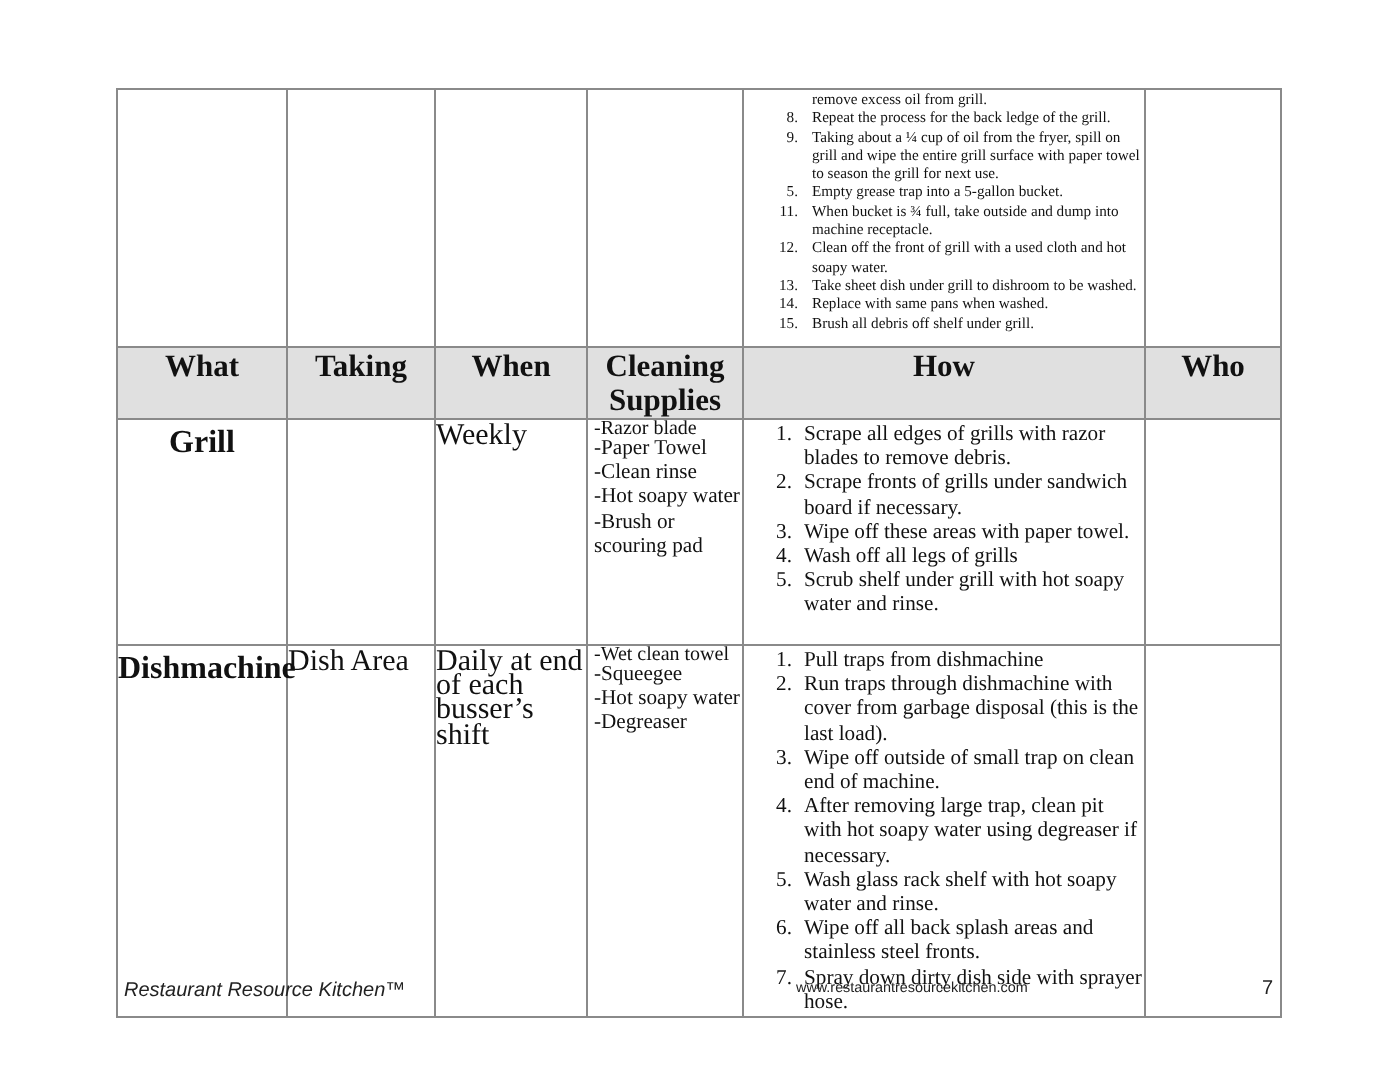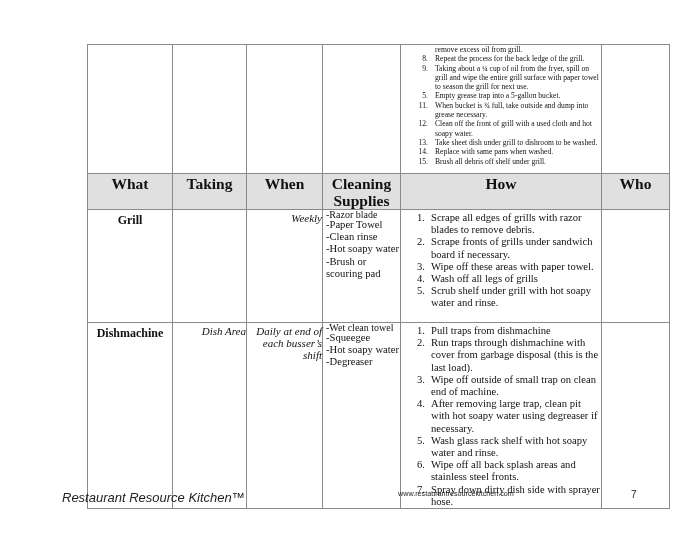--- a/index.html
+++ b/index.html
@@ -1,36 +1,36 @@
 <!DOCTYPE html>
 <html><head>
 <meta charset="utf-8">
 <style>
   html, body { margin:0; padding:0; background:#ffffff; }
   body { width:700px; height:540px; position:relative; overflow:hidden;
          font-family:"Liberation Serif", serif; color:#111; }
-  .tbl { position:absolute; left:58px; top:44px; width:583px; border-collapse:collapse; table-layout:fixed;margin-left:29px; }
+  .tbl { position:absolute; left:58px; top:44px; width:583px; border-collapse:collapse; table-layout:fixed; }
   .tbl td, .tbl th { border:1px solid #8a8a8a; vertical-align:top; padding:0; }
   .col-what{width:85px} .col-where{width:74px} .col-when{width:76px} .col-sup{width:78px} .col-how{width:201px} .col-who{width:68px}
   .r-top td { height:128px; }
   .r-head th { height:32px; background:#e0e0e0; font-weight:bold; font-size:15.5px; line-height:17px; padding-top:1px; }
   .r-grill td { height:109px; }
   .r-dish td { height:170px; }
   .small-ol { margin:0; padding:0; list-style:none; font-size:7.6px; line-height:9.3px; }
   .small-ol li { display:flex; }
   .small-ol .n { width:27px; text-align:right; padding-right:7px; flex:none; }
   .small-ol .cont { padding-left:34px; }
   .ol { margin:0; padding:2px 0 0 0; list-style:none; font-size:10.6px; line-height:12.2px; }
   .ol li { display:flex; }
   .ol .n { width:24px; text-align:right; padding-right:6px; flex:none; }
-  .what { font-weight:bold; font-size:12px; text-align:center; padding-top:3px !important; }
-  .cc { font-size:11px; text-align:right; line-height:12.2px; padding-top:2px !important;font-style:italic; }
+  .what { font-weight:bold; font-size:16px; text-align:center; padding-top:3px !important; }
+  .cc { font-size:15px; text-align:left; line-height:12.2px; padding-top:2px !important; }
   .sup { font-size:10.6px; line-height:12.2px; padding:0 0 0 3px !important; }
   .sup .tiny { font-size:10px; line-height:9px; }
-  .footer-l { position:absolute; left:62px; top:490px; font-family:"Liberation Sans", sans-serif; font-style:italic; font-size:13px; color:#222; }
+  .footer-l { position:absolute; left:62px; top:490px; font-family:"Liberation Sans", sans-serif; font-style:italic; font-size:10px; color:#222; }
   .footer-c { position:absolute; left:398px; top:489px; font-family:Liberation Sans, sans-serif; font-size:7.2px; color:#222; }
   .footer-r { position:absolute; left:631px; top:489px; font-family:"Liberation Sans", sans-serif; font-size:10px; color:#222; }
 </style>
 </head>
 <body>
 
 <table class="tbl">
   <colgroup>
     <col class="col-what">
       <col class="col-where">
@@ -57,21 +57,21 @@
         <li>
               <span class="n">9.</span>
               <span>Taking about a ¼ cup of oil from the fryer, spill on grill and wipe the entire grill surface with paper towel to season the grill for next use.</span>
             </li>
         <li>
               <span class="n">5.</span>
               <span>Empty grease trap into a 5-gallon bucket.</span>
             </li>
         <li>
               <span class="n">11.</span>
-              <span>When bucket is ¾ full, take outside and dump into grease necessary.</span>
+              <span>When bucket is ¾ full, take outside and dump into machine receptacle.</span>
             </li>
         <li>
               <span class="n">12.</span>
               <span>Clean off the front of grill with a used cloth and hot soapy water.</span>
             </li>
         <li>
               <span class="n">13.</span>
               <span>Take sheet dish under grill to dishroom to be washed.</span>
             </li>
         <li>

